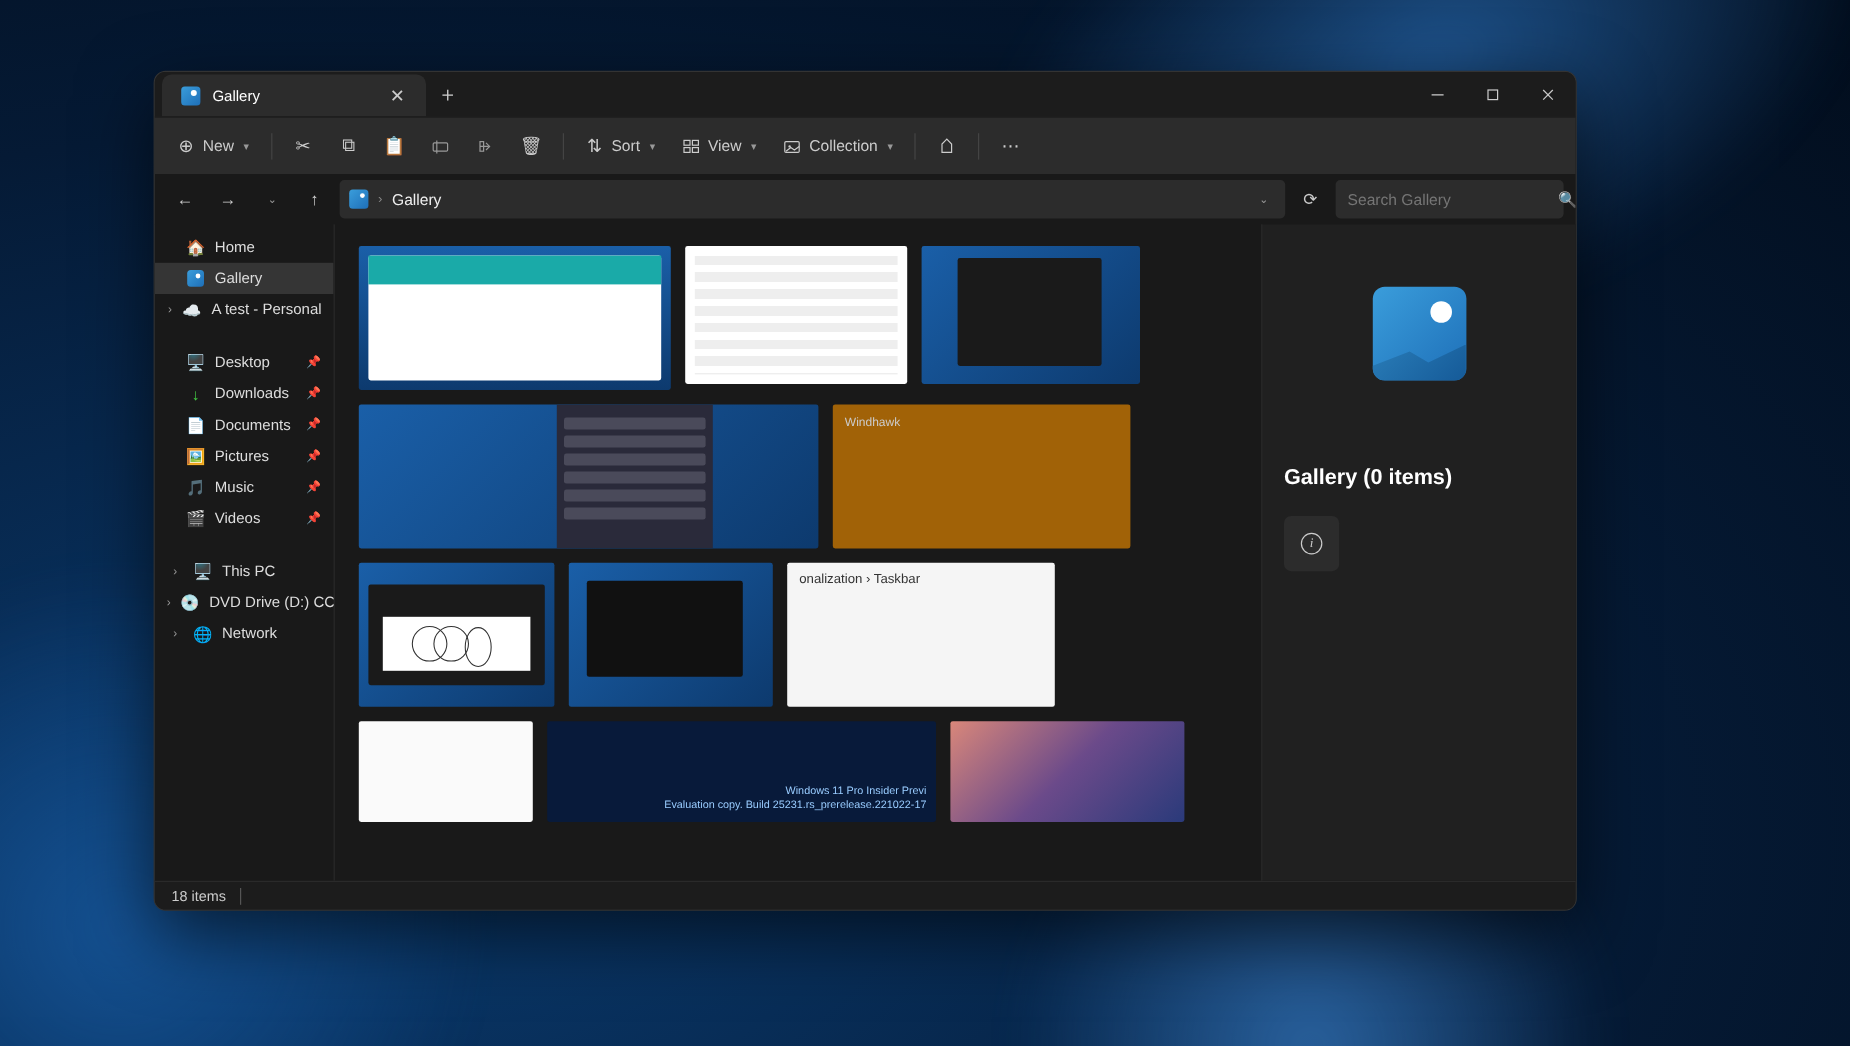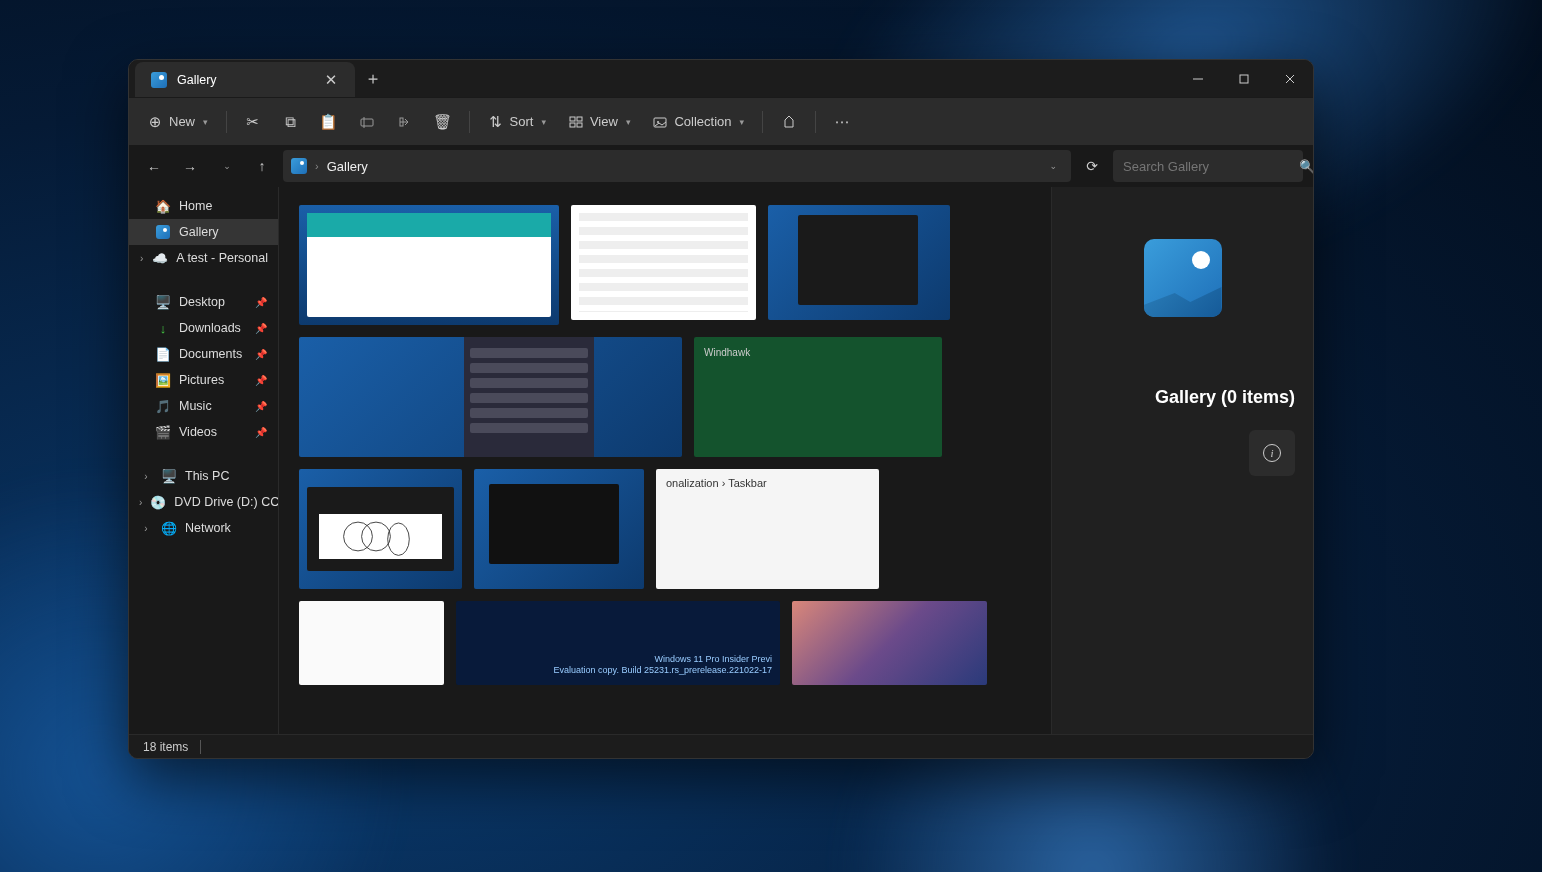--- a/index.html
+++ b/index.html
@@ -69,35 +69,35 @@
 .t1{width:260px;height:120px;background:linear-gradient(180deg,#1a5fa8,#0d3a6e);}
 .t1 .thumb-inner{left:8px;top:8px;right:8px;bottom:8px;background:#fff;}
 .t1 .accent{position:absolute;left:8px;top:8px;right:8px;height:24px;background:#1aaaa8;}
 .t2{width:185px;height:115px;background:#fff;}
 .t2 .rows{position:absolute;inset:8px;background:repeating-linear-gradient(180deg,#eee 0 8px,#fff 8px 14px);}
 .t3{width:182px;height:115px;background:linear-gradient(135deg,#1a5fa8,#0d3a6e);}
 .t3 .thumb-inner{left:30px;top:10px;width:120px;height:90px;background:#1a1a1a;}
 .t4{width:383px;height:120px;background:linear-gradient(135deg,#1a5fa8,#0d3a6e);}
 .t4 .menu{position:absolute;left:165px;top:0;width:130px;height:120px;background:#2a2a3a;padding:6px;}
 .t4 .menu div{height:10px;margin:5px 0;background:#4a4a5a;border-radius:2px;}
-.t5{width:248px;height:120px;background:#14532d;}
+.t5{width:248px;height:120px;background:#a16207;}
 .t5 .wh{position:absolute;left:10px;top:10px;color:#ccc;font-size:10px;}
 .t6{width:163px;height:120px;background:linear-gradient(135deg,#1a5fa8,#0d3a6e);}
 .t6 .thumb-inner{left:8px;top:18px;right:8px;bottom:18px;background:#1a1a1a;}
 .t6 .circles{position:absolute;left:20px;top:45px;right:20px;bottom:30px;background:#fff;}
 .t7{width:170px;height:120px;background:linear-gradient(135deg,#1a5fa8,#0d3a6e);}
 .t7 .thumb-inner{left:15px;top:15px;width:130px;height:80px;background:#111;}
 .t8{width:223px;height:120px;background:#f5f5f5;}
 .t8 .tb-label{position:absolute;left:10px;top:8px;color:#333;font-size:11px;}
 .t9{width:145px;height:84px;background:#fafafa;}
 .t10{width:324px;height:84px;background:#081a3a;}
 .t10 .txt{position:absolute;right:8px;bottom:8px;color:#9cf;font-size:9px;text-align:right;line-height:1.3;}
 .t11{width:195px;height:84px;background:linear-gradient(135deg,#d9877a 0%,#6b4a8a 50%,#2a3a7a 100%);}
 
-.details{width:262px;background:#202020;border-left:1px solid #2a2a2a;padding:22px 18px;display:flex;flex-direction:column;align-items:flex-end;}
+.details{width:262px;background:#202020;border-left:1px solid #2a2a2a;padding:22px 18px;display:flex;flex-direction:column;align-items:flex-start;}
 .details-icon{width:78px;height:78px;border-radius:10px;background:linear-gradient(135deg,#3a9ddb,#1e6fb8);margin:30px auto 0;position:relative;}
 .details-icon::after{content:'';position:absolute;width:18px;height:18px;background:#fff;border-radius:50%;top:12px;right:12px;}
 .details-icon::before{content:'';position:absolute;left:0;right:0;bottom:0;height:30px;background:linear-gradient(135deg,#2a7db8,#155a98);border-radius:0 0 10px 10px;clip-path:polygon(0 60%,40% 20%,60% 50%,100% 0%,100% 100%,0 100%);}
 .details-title{color:#fff;font-size:18px;font-weight:600;margin-top:70px;}
 .info-box{margin-top:22px;background:#2c2c2c;border-radius:6px;padding:14px;display:flex;gap:12px;}
 .info-icon{width:18px;height:18px;border:1.5px solid #ccc;border-radius:50%;display:flex;align-items:center;justify-content:center;color:#ccc;font-size:11px;flex-shrink:0;font-style:italic;font-family:serif;}
 .info-text{color:#ddd;font-size:12.5px;line-height:1.45;}
 
 .statusbar{height:24px;background:#1c1c1c;display:flex;align-items:center;padding:0 14px;color:#ccc;font-size:12px;border-top:1px solid #2a2a2a;}
 .status-sep{width:1px;height:14px;background:#555;margin-left:12px;}

